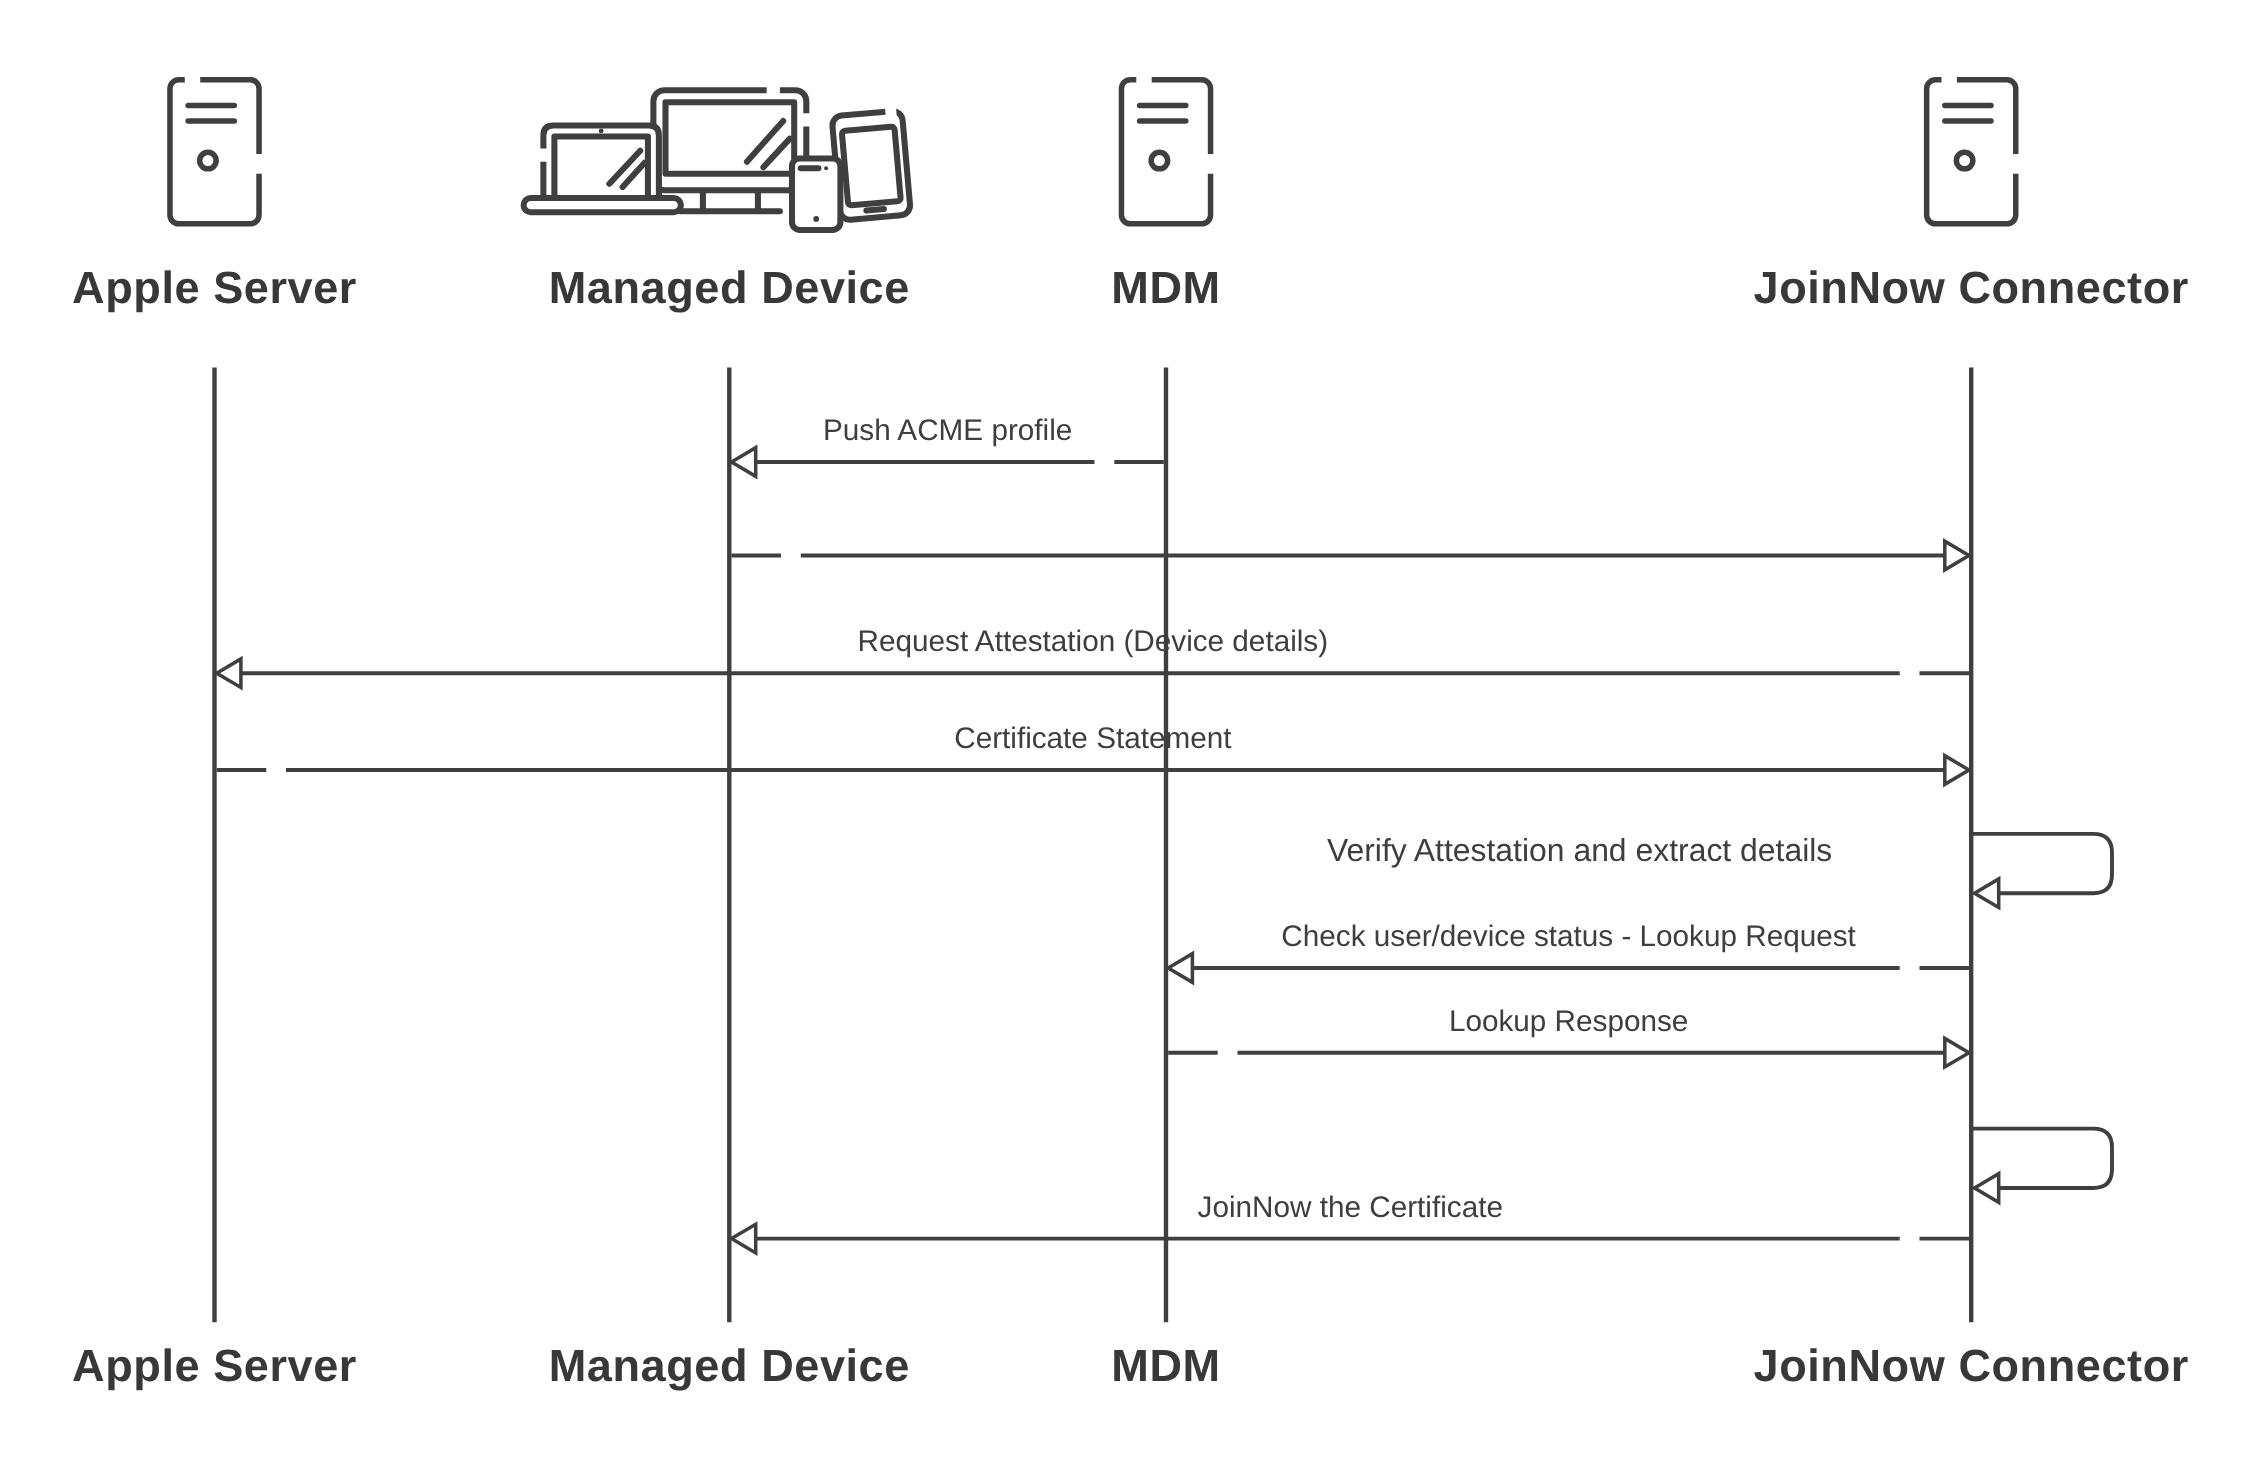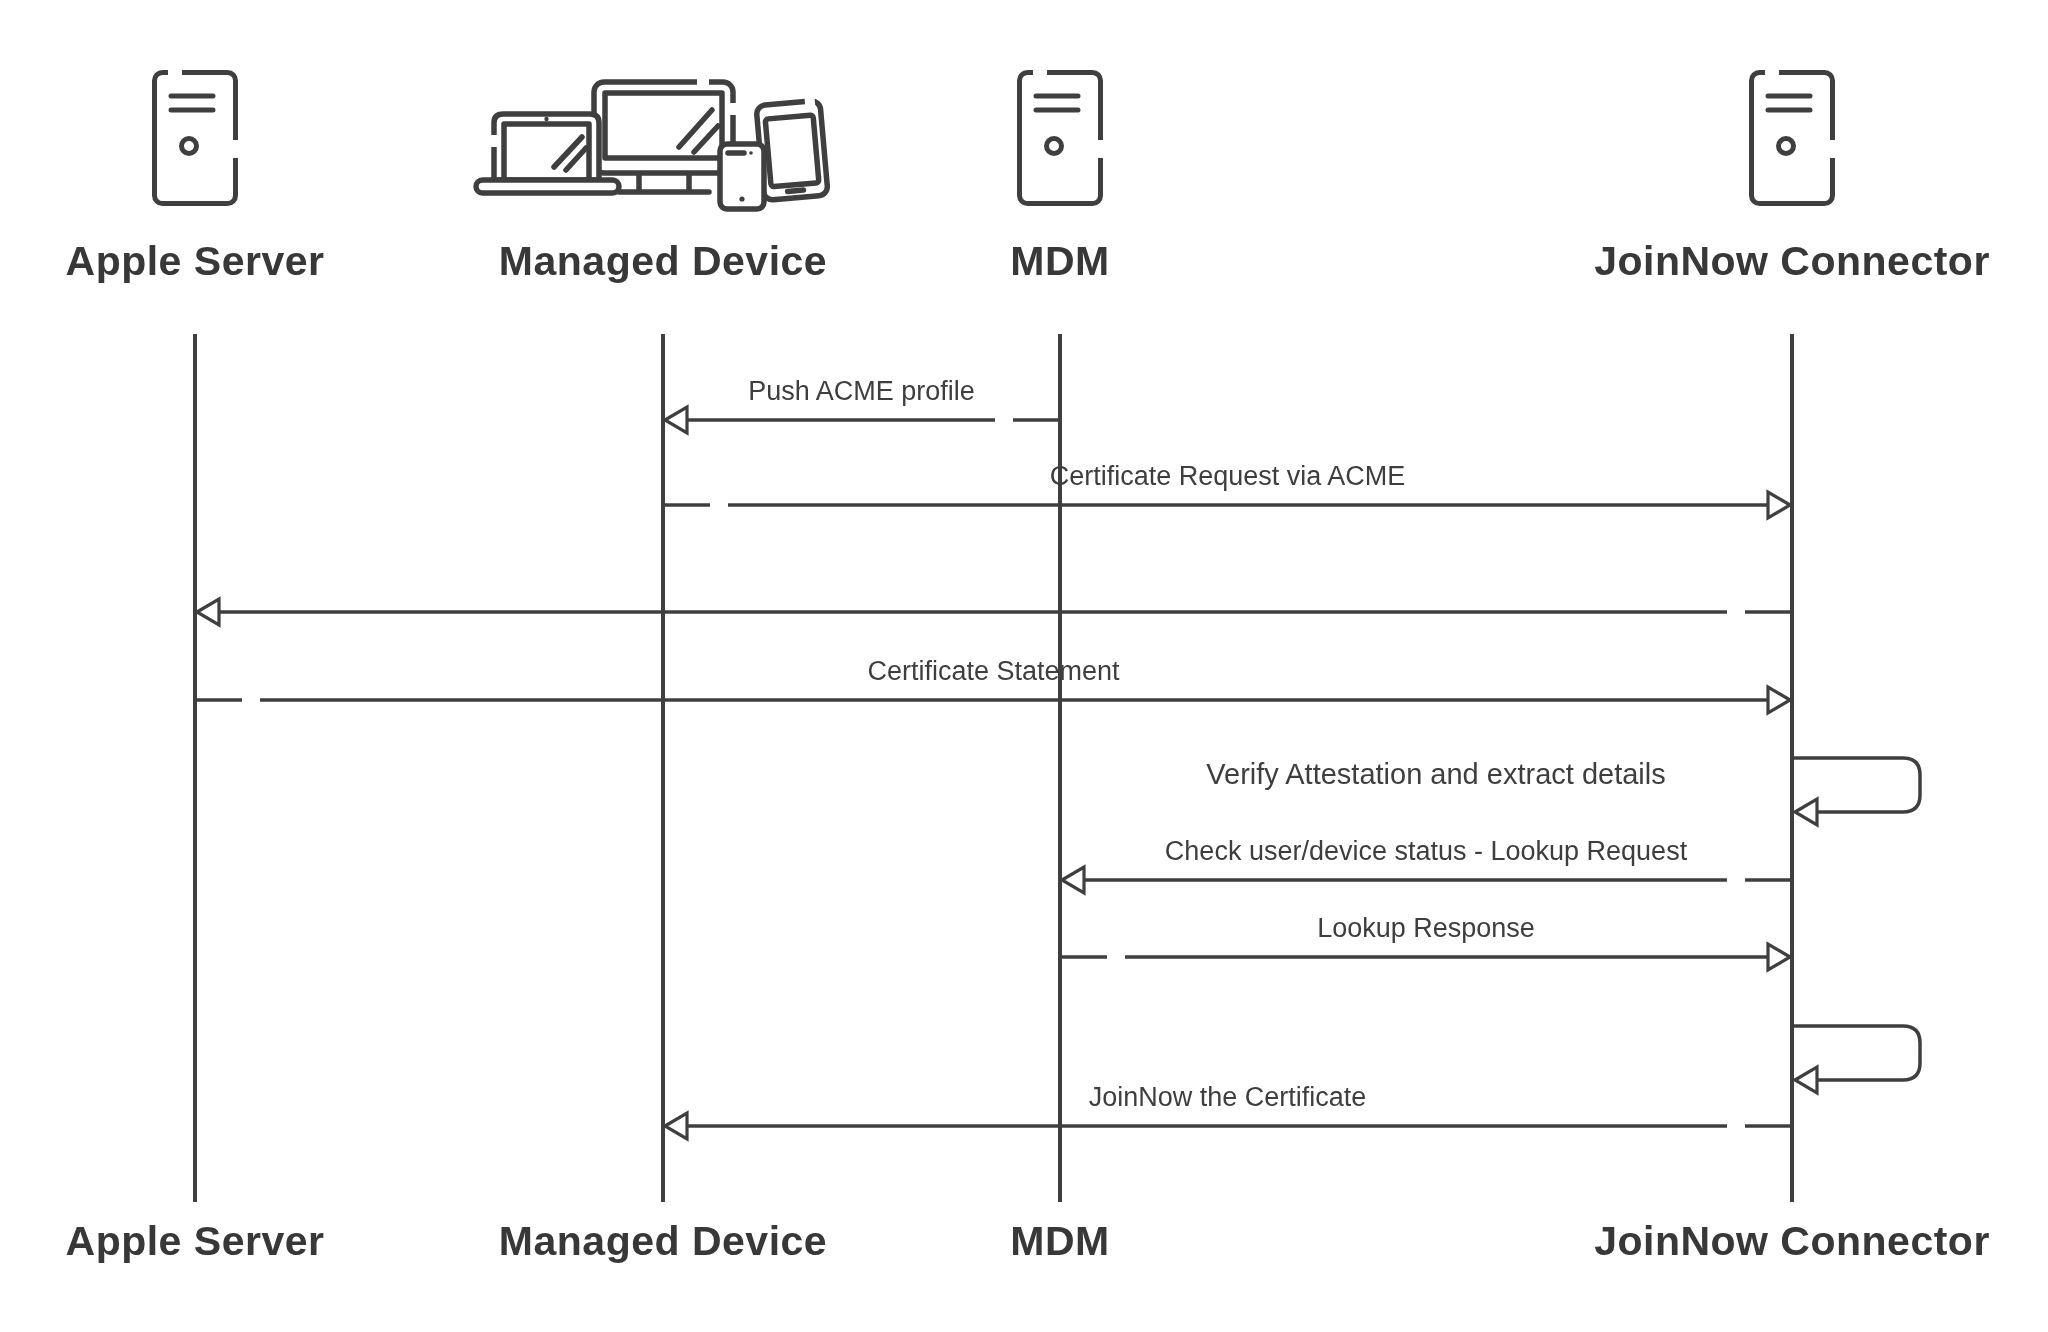--- a/index.html
+++ b/index.html
@@ -94,20 +94,20 @@
   <div id="labels-layer" class="layer" style="width:2048px;height:1332px;">
       <div class="actor-label" style="left: 195px; top: 238px;">Apple Server</div>
       <div class="actor-label" style="left: 195px; top: 1218px;">Apple Server</div>
       <div class="actor-label" style="left: 663px; top: 238px;">Managed Device</div>
       <div class="actor-label" style="left: 663px; top: 1218px;">Managed Device</div>
       <div class="actor-label" style="left: 1060px; top: 238px;">MDM</div>
       <div class="actor-label" style="left: 1060px; top: 1218px;">MDM</div>
       <div class="actor-label" style="left: 1792px; top: 238px;">JoinNow Connector</div>
       <div class="actor-label" style="left: 1792px; top: 1218px;">JoinNow Connector</div>
       <div class="msg-label" style="left: 861.5px; top: 373px;">Push ACME profile</div>
-      <div class="msg-label" style="left: 1227.5px; top: 458px;">Certificate Request via ACME</div>
+      <div class="msg-label" style="left: 993.5px; top: 565px;">Request Attestation (Device details)</div>
       <div class="msg-label" style="left: 993.5px; top: 653px;">Certificate Statement</div>
       <div class="self-label" style="left: 1096px; top: 756px;">Verify Attestation and extract details</div>
       <div class="msg-label" style="left: 1426px; top: 833px;">Check user/device status - Lookup Request</div>
       <div class="msg-label" style="left: 1426px; top: 910px;">Lookup Response</div>
       <div class="msg-label" style="left: 1227.5px; top: 1079px;">JoinNow the Certificate</div>
     </div>
 </div>
 
 </body></html>

